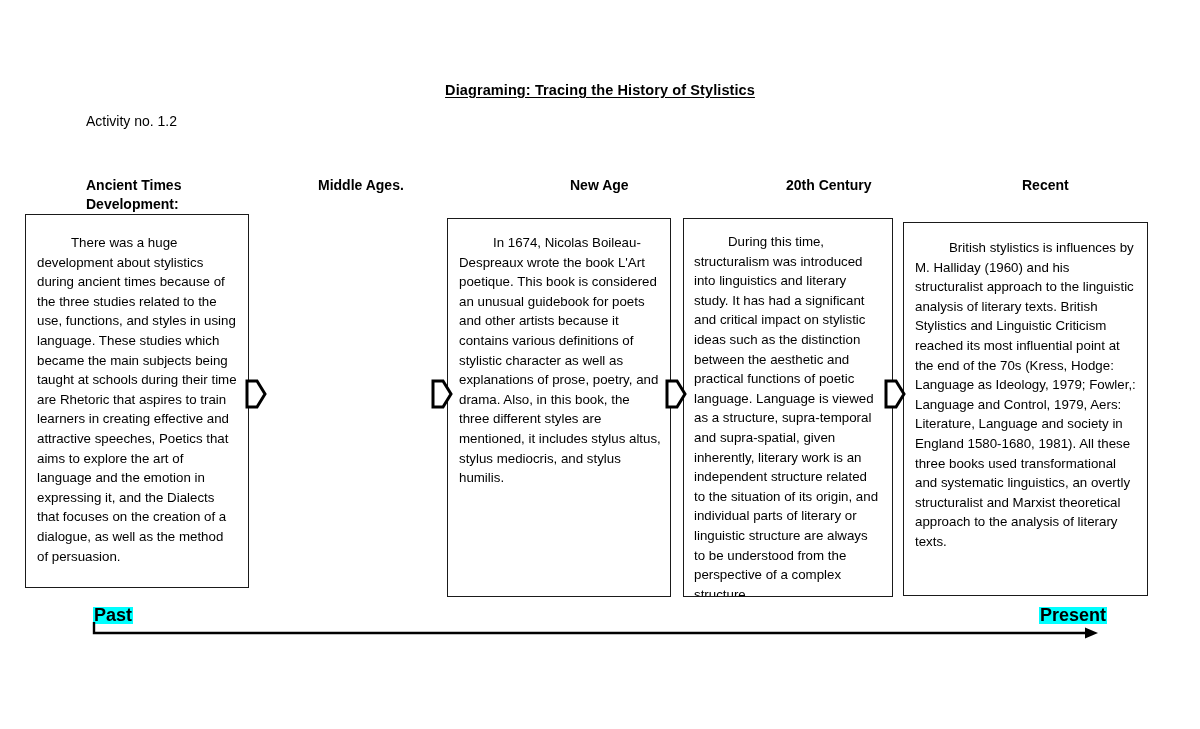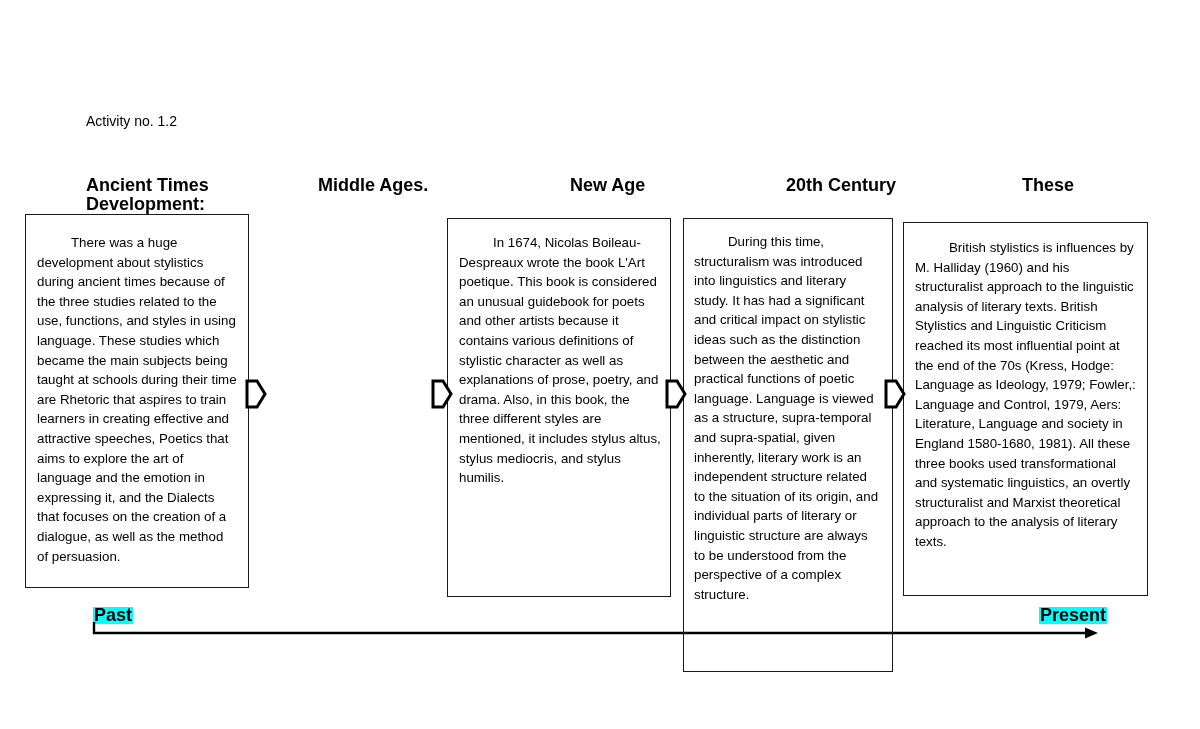--- a/index.html
+++ b/index.html
@@ -34,21 +34,21 @@
   }
   .activity-label {
     position: absolute;
     left: 86px;
     top: 113px;
     font-size: 14px;
     font-weight: normal;
   }
   .col-header {
     position: absolute;
-    font-size: 18px;
+    font-size: 14px;
     font-weight: bold;
     line-height: 19px;
     white-space: pre-line;
   }
   .hdr-0 { left: 86px;  top: 176px; }
   .hdr-1 { left: 318px; top: 176px; }
   .hdr-2 { left: 570px; top: 176px; }
   .hdr-3 { left: 786px; top: 176px; }
   .hdr-4 { left: 1022px; top: 176px; }
 
@@ -66,21 +66,21 @@
     margin: 0;
     text-indent: 34px;
   }
   .stage-box p + p {
     margin-top: 19px;
   }
 
   .box-0 { left: 25px;  top: 214px; width: 224px; height: 374px; padding: 18px 10px 8px 11px; }
   .box-1 { left: 261px; top: 222px; width: 172px; height: 374px; padding: 14px 9px 8px 10px; }
   .box-2 { left: 447px; top: 218px; width: 224px; height: 379px; padding: 14px 9px 8px 11px; }
-  .box-3 { left: 683px; top: 218px; width: 210px; height: 454px; padding: 13px 12px 8px 10px; }
+  .box-3 { left: 683px; top: 218px; width: 210px; height: 379px; padding: 13px 12px 8px 10px; }
   .box-4 { left: 903px; top: 222px; width: 245px; height: 374px; padding: 15px 10px 8px 11px; }
 
   
   .connector {
     position: absolute;
     width: 22px;
     height: 46px;
     top: 371px;
   }
   .connector svg { display: block; }
@@ -108,29 +108,30 @@
     width: 1010px;
     height: 18px;
   }
   .tl-axis svg { display: block; }
 </style>
 </head>
 <body>
 
 <div id="page">
 
+  <div class="doc-title"><span>Diagraming: Tracing the History of Stylistics</span></div>
 
   <div class="activity-label">Activity no. 1.2</div>
 
   <div class="col-header hdr-0">Ancient Times
 Development:</div>
   <div class="col-header hdr-1">Middle Ages.</div>
   <div class="col-header hdr-2">New Age</div>
   <div class="col-header hdr-3">20th Century</div>
-  <div class="col-header hdr-4">These</div>
+  <div class="col-header hdr-4">Recent</div>
 
   <div class="stage-box box-0">
     <p>There was a huge development about stylistics during ancient times because of the three studies related to the use, functions, and styles in using language. These studies which became the main subjects being taught at schools during their time are Rhetoric that aspires to train learners in creating effective and attractive speeches, Poetics that aims to explore the art of language and the emotion in expressing it, and the Dialects that focuses on the creation of a dialogue, as well as the method of persuasion.</p>
   </div>
 
 
   <div class="stage-box box-2">
     <p>In 1674, Nicolas Boileau-Despreaux wrote the book L'Art poetique. This book is considered an unusual guidebook for poets and other artists because it contains various definitions of stylistic character as well as explanations of prose, poetry, and drama. Also, in this book, the three different styles are mentioned, it includes stylus altus, stylus mediocris, and stylus humilis.</p>
   </div>
 

